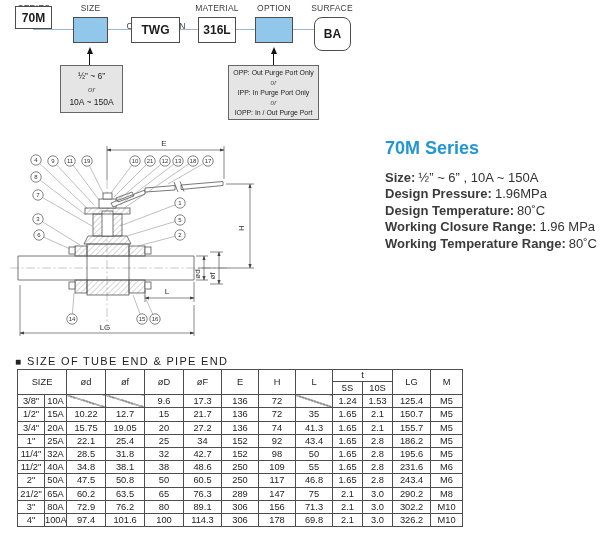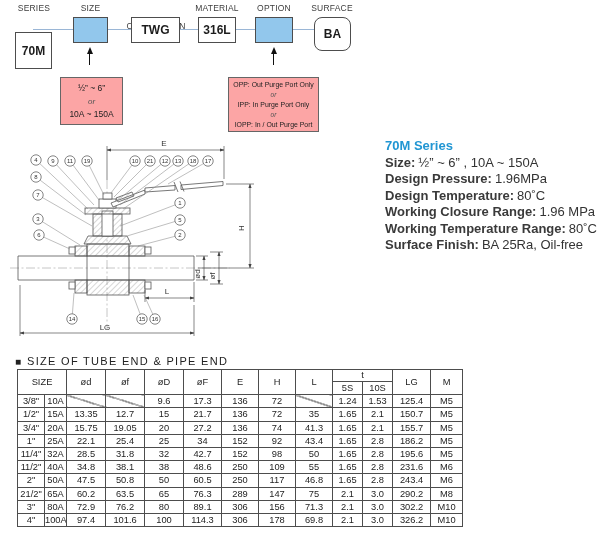--- a/index.html
+++ b/index.html
@@ -13,41 +13,41 @@
   .flow-line{height:1.2px;background:#9ab6d6;}
   .flow-box{
     border:1.3px solid #4d4d4d;background:#fff;box-sizing:border-box;
     display:flex;align-items:center;justify-content:center;
     font-weight:bold;font-size:12px;color:#1c1c1c;
   }
   .flow-box.filled{background:#92c7ec;}
   .up-arrow-head{width:0;height:0;border-left:3.5px solid transparent;border-right:3.5px solid transparent;border-bottom:7px solid #111;}
   .up-arrow-stem{width:1.2px;background:#111;margin:0 auto;}
   .note-box{
-    border:1.1px solid #666;background:#fca5a5;box-sizing:border-box;text-align:center;
-    display:flex;flex-direction:column;justify-content:center;color:#222;margin-top:12px;
+    border:1.1px solid #666;background:#e5e5e5;box-sizing:border-box;text-align:center;
+    display:flex;flex-direction:column;justify-content:center;color:#222;
   }
   .note-box .or{font-style:italic;color:#555;}
   .size-note{font-size:8.5px;line-height:13px;}
   .size-note .or{font-size:8px;}
   .option-note{font-size:6.9px;line-height:10px;}
   .option-note .or{font-size:6.5px;}
   
   .thin{stroke:#555;stroke-width:.8;fill:none;}
   .whitefill{fill:#fff;stroke:#555;stroke-width:.8;}
   .hatched{fill:url(#hatch);stroke:#555;stroke-width:.8;}
   .cl{stroke:#999;stroke-width:.55;stroke-dasharray:9 2.5 2 2.5;fill:none;}
   .leader{stroke:#8a8a8a;stroke-width:.55;}
   .callout-circle{fill:#fff;stroke:#666;stroke-width:.8;}
   .callout-num{font-size:6px;text-anchor:middle;fill:#333;font-family:"Liberation Sans",sans-serif;}
   .dim{stroke:#555;stroke-width:.7;fill:none;}
   .dimtext{font-size:8px;fill:#333;text-anchor:middle;font-family:"Liberation Sans",sans-serif;}
   
   .specs{width:214px;}
-  .specs-title{font-size:13px;font-weight:bold;margin:0 0 2px 0;}
+  .specs-title{font-size:18px;font-weight:bold;margin:0 0 11px 0;}
   .spec-line{font-size:13px;line-height:16.4px;color:#333;white-space:nowrap;}
   .sl{font-weight:bold;color:#3a3a3a;margin-right:3px;}
   .sv{color:#333;}
   .formula{font-family:"Liberation Serif",serif;font-style:italic;margin-left:5px;}
   .tests{margin-top:10px;}
   
   .tbl-title{font-size:11px;letter-spacing:1.3px;color:#222;font-family:"Liberation Sans",sans-serif;}
   .tbl-title .sq{font-size:10px;margin-right:6px;letter-spacing:0;}
   table.size-table{
     border-collapse:collapse;table-layout:fixed;width:445px;
@@ -65,21 +65,21 @@
 
 <div class="abs flow-line" style="left:33px;top:29px;width:300px;"></div>
 
 <div class="abs flow-label" style="left:8px;top:3px;width:52px;">SERIES</div>
 <div class="abs flow-label" style="left:68px;top:3px;width:45px;">SIZE</div>
 <div class="abs flow-label" style="left:124px;top:21px;width:64px;">CONNECTION</div>
 <div class="abs flow-label" style="left:191px;top:3px;width:52px;">MATERIAL</div>
 <div class="abs flow-label" style="left:248px;top:3px;width:52px;">OPTION</div>
 <div class="abs flow-label" style="left:306px;top:3px;width:52px;">SURFACE</div>
 
-<div class="abs flow-box" style="left:15px;top:32px;width:37px;height:37px;">70M</div>
+<div class="abs flow-box" style="left:15px;top:6px;width:37px;height:23px;">70M</div>
 <div class="abs flow-box filled" style="left:73px;top:17px;width:35px;height:26px;"></div>
 <div class="abs flow-box" style="left:131px;top:17px;width:49px;height:26px;">TWG</div>
 <div class="abs flow-box" style="left:198px;top:17px;width:38px;height:26px;">316L</div>
 <div class="abs flow-box filled" style="left:255px;top:17px;width:38px;height:26px;"></div>
 <div class="abs flow-box" style="left:314px;top:17px;width:37px;height:34px;border-radius:8px;">BA</div>
 
 <div class="abs" style="left:86.5px;top:47px;">
   <div class="up-arrow-head"></div>
     <div class="up-arrow-stem" style="height:11px;"></div>
 </div>
@@ -254,21 +254,20 @@
 </svg>
 
 <div class="abs specs" style="left:385px;top:138px;">
   <div class="specs-title" style="color:#2196d3;">70M Series</div>
 
   <div class="spec-line"><span class="sl">Size:</span><span class="sv">½” ~ 6” , 10A ~ 150A</span></div>
   <div class="spec-line"><span class="sl">Design Pressure:</span><span class="sv">1.96MPa</span></div>
   <div class="spec-line"><span class="sl">Design Temperature:</span><span class="sv">80˚C</span></div>
   <div class="spec-line"><span class="sl">Working Closure Range:</span><span class="sv">1.96 MPa</span></div>
   <div class="spec-line"><span class="sl">Working Temperature Range:</span><span class="sv">80˚C Max.</span></div>
-  <div class="spec-line"><span class="sl">Surface Finish:</span><span class="sv">BA 25Ra, Oil-free</span></div>
 
 </div>
 
 <div class="abs tbl-title" style="left:15px;top:355px;">
   <span class="sq">■</span><span>SIZE OF TUBE END &amp; PIPE END</span>
 </div>
 
 <table class="abs size-table" style="left:17px;top:369px;">
   <colgroup>
     <col style="width:27px">
@@ -316,21 +315,21 @@
         <td>72</td>
         <td class="diag"></td>
         <td>1.24</td>
         <td>1.53</td>
         <td>125.4</td>
         <td>M5</td>
       </tr>
       <tr>
         <td>1/2"</td>
         <td>15A</td>
-        <td>13.35</td>
+        <td>10.22</td>
         <td>12.7</td>
         <td>15</td>
         <td>21.7</td>
         <td>136</td>
         <td>72</td>
         <td>35</td>
         <td>1.65</td>
         <td>2.1</td>
         <td>150.7</td>
         <td>M5</td>

